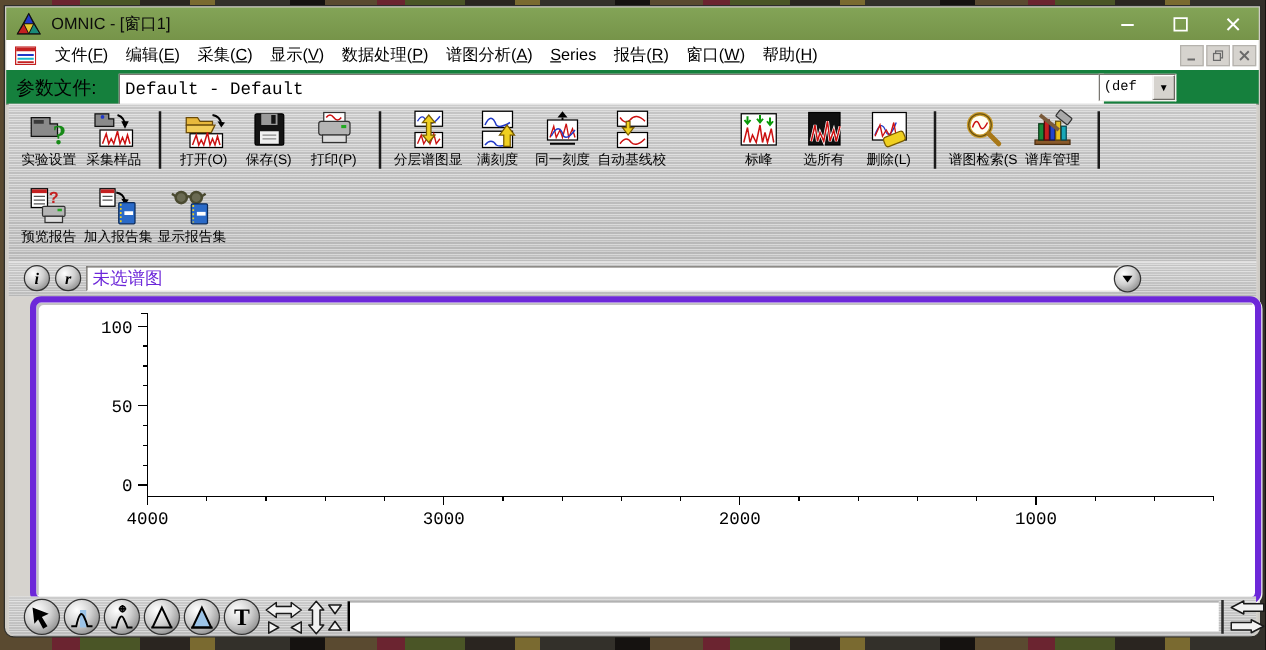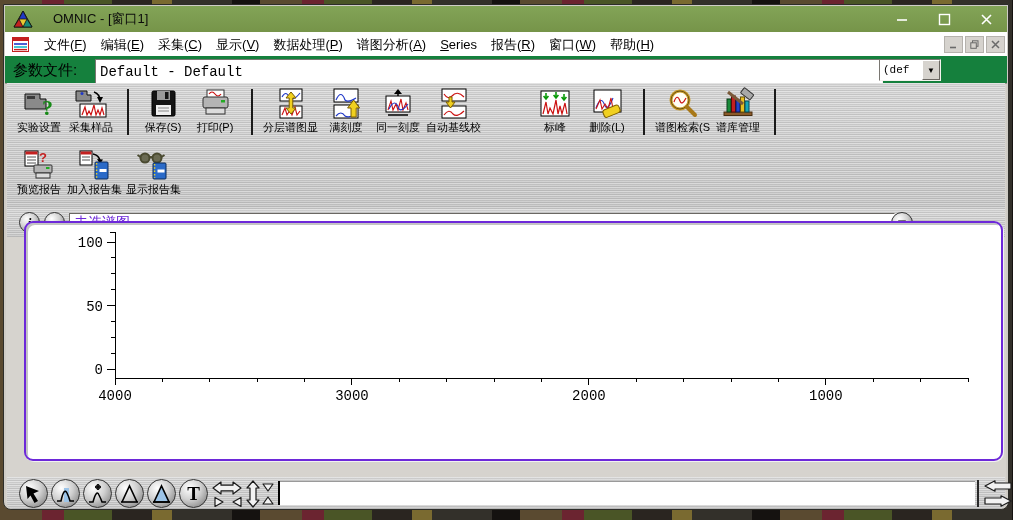--- a/index.html
+++ b/index.html
@@ -7,21 +7,21 @@
   #screen{position:relative;width:1013px;height:520px;overflow:hidden;
     background:
       repeating-linear-gradient(90deg,#5a4a30 0 42px,#6b2430 42px 64px,#4a5526 64px 112px,#2a2520 112px 152px,#7a6a30 152px 172px,#33302a 172px 232px,#151210 232px 260px);
   }
   
   #window{position:absolute;left:3px;top:4px;width:1004px;height:504px;
     background:#d6d3ce;border:1px solid #2e2e2a;border-radius:0 0 8px 8px;
     box-shadow:inset 0 0 0 2px #cfccc6;}
   #titlebar{position:absolute;left:1px;top:1px;right:1px;height:26px;
     background:linear-gradient(#83a457,#769449);display:flex;align-items:center;}
-  #titlebar .title{color:#0b0b0b;font-size:13px;margin-left:20px;}
+  #titlebar .title{color:#0b0b0b;font-size:13px;margin-left:8px;}
   #app-logo{width:20px;height:18px;margin-left:8px;}
   .wctl{width:42px;height:24px;display:flex;align-items:center;justify-content:center;color:#fff;font-size:13px;}
   #titlebar .spacer{flex:1;}
   .wctl svg{width:13px;height:13px;}
   
   #menubar{position:absolute;left:1px;top:27px;right:1px;height:24px;background:#fff;
     border-bottom:1px solid #b8b5b0;display:flex;align-items:center;}
   #mdi-icon{width:17px;height:15px;margin:0 8px 0 7px;}
   .menu-item{font-size:13px;color:#000;padding:2px 7px;white-space:nowrap;}
   .menu-item u{text-decoration:underline;}
@@ -56,22 +56,22 @@
   
   #specbar{position:absolute;left:3px;top:204px;right:3px;height:28px;}
   .circ{border-radius:50%;background:radial-gradient(circle at 35% 30%,#ffffff,#d0d0d0 45%,#8a8a8a 85%,#555 100%);
     border:1px solid #333;display:flex;align-items:center;justify-content:center;box-sizing:border-box;}
   #btn-info{position:absolute;left:12px;top:3px;width:21px;height:21px;font:italic bold 13px "Liberation Serif","DejaVu Serif",serif;color:#000;}
   #btn-r{position:absolute;left:37px;top:3px;width:21px;height:21px;font:italic bold 13px "Liberation Serif","DejaVu Serif",serif;color:#000;}
   #spec-field{position:absolute;left:62px;top:4px;width:816px;height:18px;background:#fff;
     border:1px solid;border-color:#6a6762 #f4f2ee #f4f2ee #6a6762;font-size:14px;padding:0 4px;color:#6d28d9;}
   #spec-drop{position:absolute;left:884px;top:3px;width:22px;height:22px;font-size:10px;color:#000;}
   
-  #chartpanel{position:absolute;left:20px;top:216px;width:975px;height:236px;background:#fff;
-    border:2px solid #6d28d9;border-radius:9px;
+  #chartpanel{position:absolute;left:20px;top:232px;width:975px;height:236px;background:#fff;
+    border:5px solid #6d28d9;border-radius:9px;
     box-shadow:inset -2px -2px 0 #ffffff,inset 2px 2px 0 #c4c4c4, 1px 1px 0 #f2f2f2;text-align:right;}
   #chartsvg{position:absolute;left:1px;top:1px;}
   
   #bottombar{position:absolute;left:3px;top:472px;right:3px;height:32px;border-radius:0 0 6px 6px;}
   .pbtn{position:absolute;top:2px;width:29px;height:29px;}
   .pbtn svg{width:23px;height:23px;}
   #axisarrows{position:absolute;left:204px;top:3px;width:66px;height:28px;}
   #bottom-input{position:absolute;left:271px;top:4px;width:695px;height:24px;background:#fff;
     border-left:2px solid #000;box-shadow:inset 0 1px 0 #9a9a9a;}
   #bottom-sep{position:absolute;left:970px;top:3px;width:2px;height:27px;background:#2a2a2a;}
@@ -163,20 +163,31 @@
                 <path d="M20 4 q6 2 6 9" fill="none" stroke="#000" stroke-width="1.6"></path>
                 <polygon points="26,15 23,9 29,9" fill="#000"></polygon>
                 <rect x="6" y="16" width="26" height="13" fill="#fff" stroke="#000" stroke-width="1"></rect>
                 <path d="M8 27 l3 -8 2 8 2 -4 2 4 3 -10 2 10 2 -5 2 5 2 -7 2 7" fill="none" stroke="#cc1111" stroke-width="1.2"></path>
               </svg></span>
             <span class="tlabel">采集样品</span>
           </div>
           <div class="tsep"></div>
           <div class="tbtn">
             <span class="ticon"><svg viewBox="0 0 34 30">
+                <path d="M3 6 h9 l2 3 h10 v3 h-21 z" fill="#e8b83c" stroke="#6a4a08"></path>
+                <path d="M3 12 h23 l-3 6 h-20 z" fill="#f2cc58" stroke="#6a4a08"></path>
+                <path d="M24 4 q6 1 7 7" fill="none" stroke="#000" stroke-width="1.6"></path>
+                <polygon points="31,14 28,9 34,10" fill="#000"></polygon>
+                <rect x="6" y="19" width="26" height="11" fill="#fff" stroke="#000" stroke-width="1"></rect>
+                <path d="M8 28 l3 -8 2 8 2 -4 2 4 3 -10 2 10 2 -5 2 5 2 -7 2 7" fill="none" stroke="#cc1111" stroke-width="1.2"></path>
+              </svg></span>
+            <span class="tlabel">打开(O)</span>
+          </div>
+          <div class="tbtn">
+            <span class="ticon"><svg viewBox="0 0 34 30">
                 <rect x="6" y="3" width="23" height="25" rx="1.5" fill="#141414" stroke="#000"></rect>
                 <rect x="11" y="3" width="13" height="9" fill="#9a9a9a"></rect>
                 <rect x="19" y="4" width="3.5" height="7" fill="#141414"></rect>
                 <rect x="10" y="17" width="15" height="10" fill="#f0f0f0"></rect>
                 <line x1="12" y1="20" x2="23" y2="20" stroke="#888"></line>
                 <line x1="12" y1="23" x2="23" y2="23" stroke="#888"></line>
               </svg></span>
             <span class="tlabel">保存(S)</span>
           </div>
           <div class="tbtn">
@@ -236,20 +247,28 @@
             <span class="ticon"><svg viewBox="0 0 34 30">
                 <rect x="3" y="3" width="28" height="25" fill="#fff" stroke="#000" stroke-width="1"></rect>
                 <path d="M5 26 l3 -12 2 12 2 -6 3 6 3 -14 2 14 2 -8 2 8 3 -11 2 11" fill="none" stroke="#cc1111" stroke-width="1.2"></path>
                 <g stroke="#0a9a0a" stroke-width="1.6" fill="none">
                   <path d="M8 5 v6 m-2.4 -3 l2.4 3 2.4 -3"></path>
                   <path d="M18 4 v6 m-2.4 -3 l2.4 3 2.4 -3"></path>
                   <path d="M26 6 v6 m-2.4 -3 l2.4 3 2.4 -3"></path>
                 </g>
               </svg></span>
             <span class="tlabel">标峰</span>
+          </div>
+          <div class="tbtn">
+            <span class="ticon"><svg viewBox="0 0 34 30">
+                <rect x="5" y="2" width="25" height="26" fill="#101010" stroke="#000"></rect>
+                <path d="M7 25 l3 -13 2 13 2 -7 3 7 3 -16 2 16 3 -9 2 9 3 -12" fill="none" stroke="#fff" stroke-width="2.4"></path>
+                <path d="M7 25 l3 -13 2 13 2 -7 3 7 3 -16 2 16 3 -9 2 9 3 -12" fill="none" stroke="#cc1111" stroke-width="1.2"></path>
+              </svg></span>
+            <span class="tlabel">选所有</span>
           </div>
           <div class="tbtn">
             <span class="ticon"><svg viewBox="0 0 34 30">
                 <rect x="4" y="2" width="27" height="22" fill="#fff" stroke="#000" stroke-width="1"></rect>
                 <path d="M6 20 q5 -14 9 -2 q3 5 8 -8" fill="none" stroke="#2038c8" stroke-width="1.1"></path>
                 <path d="M6 21 l4 -9 2 9 3 -5 3 5 3 -11 2 11" fill="none" stroke="#cc1111" stroke-width="1.1"></path>
                 <g transform="rotate(-22 22 23)">
                   <rect x="13" y="19" width="17" height="8" rx="2.5" fill="#f0d020" stroke="#7a5c00"></rect>
                 </g>
               </svg></span>

